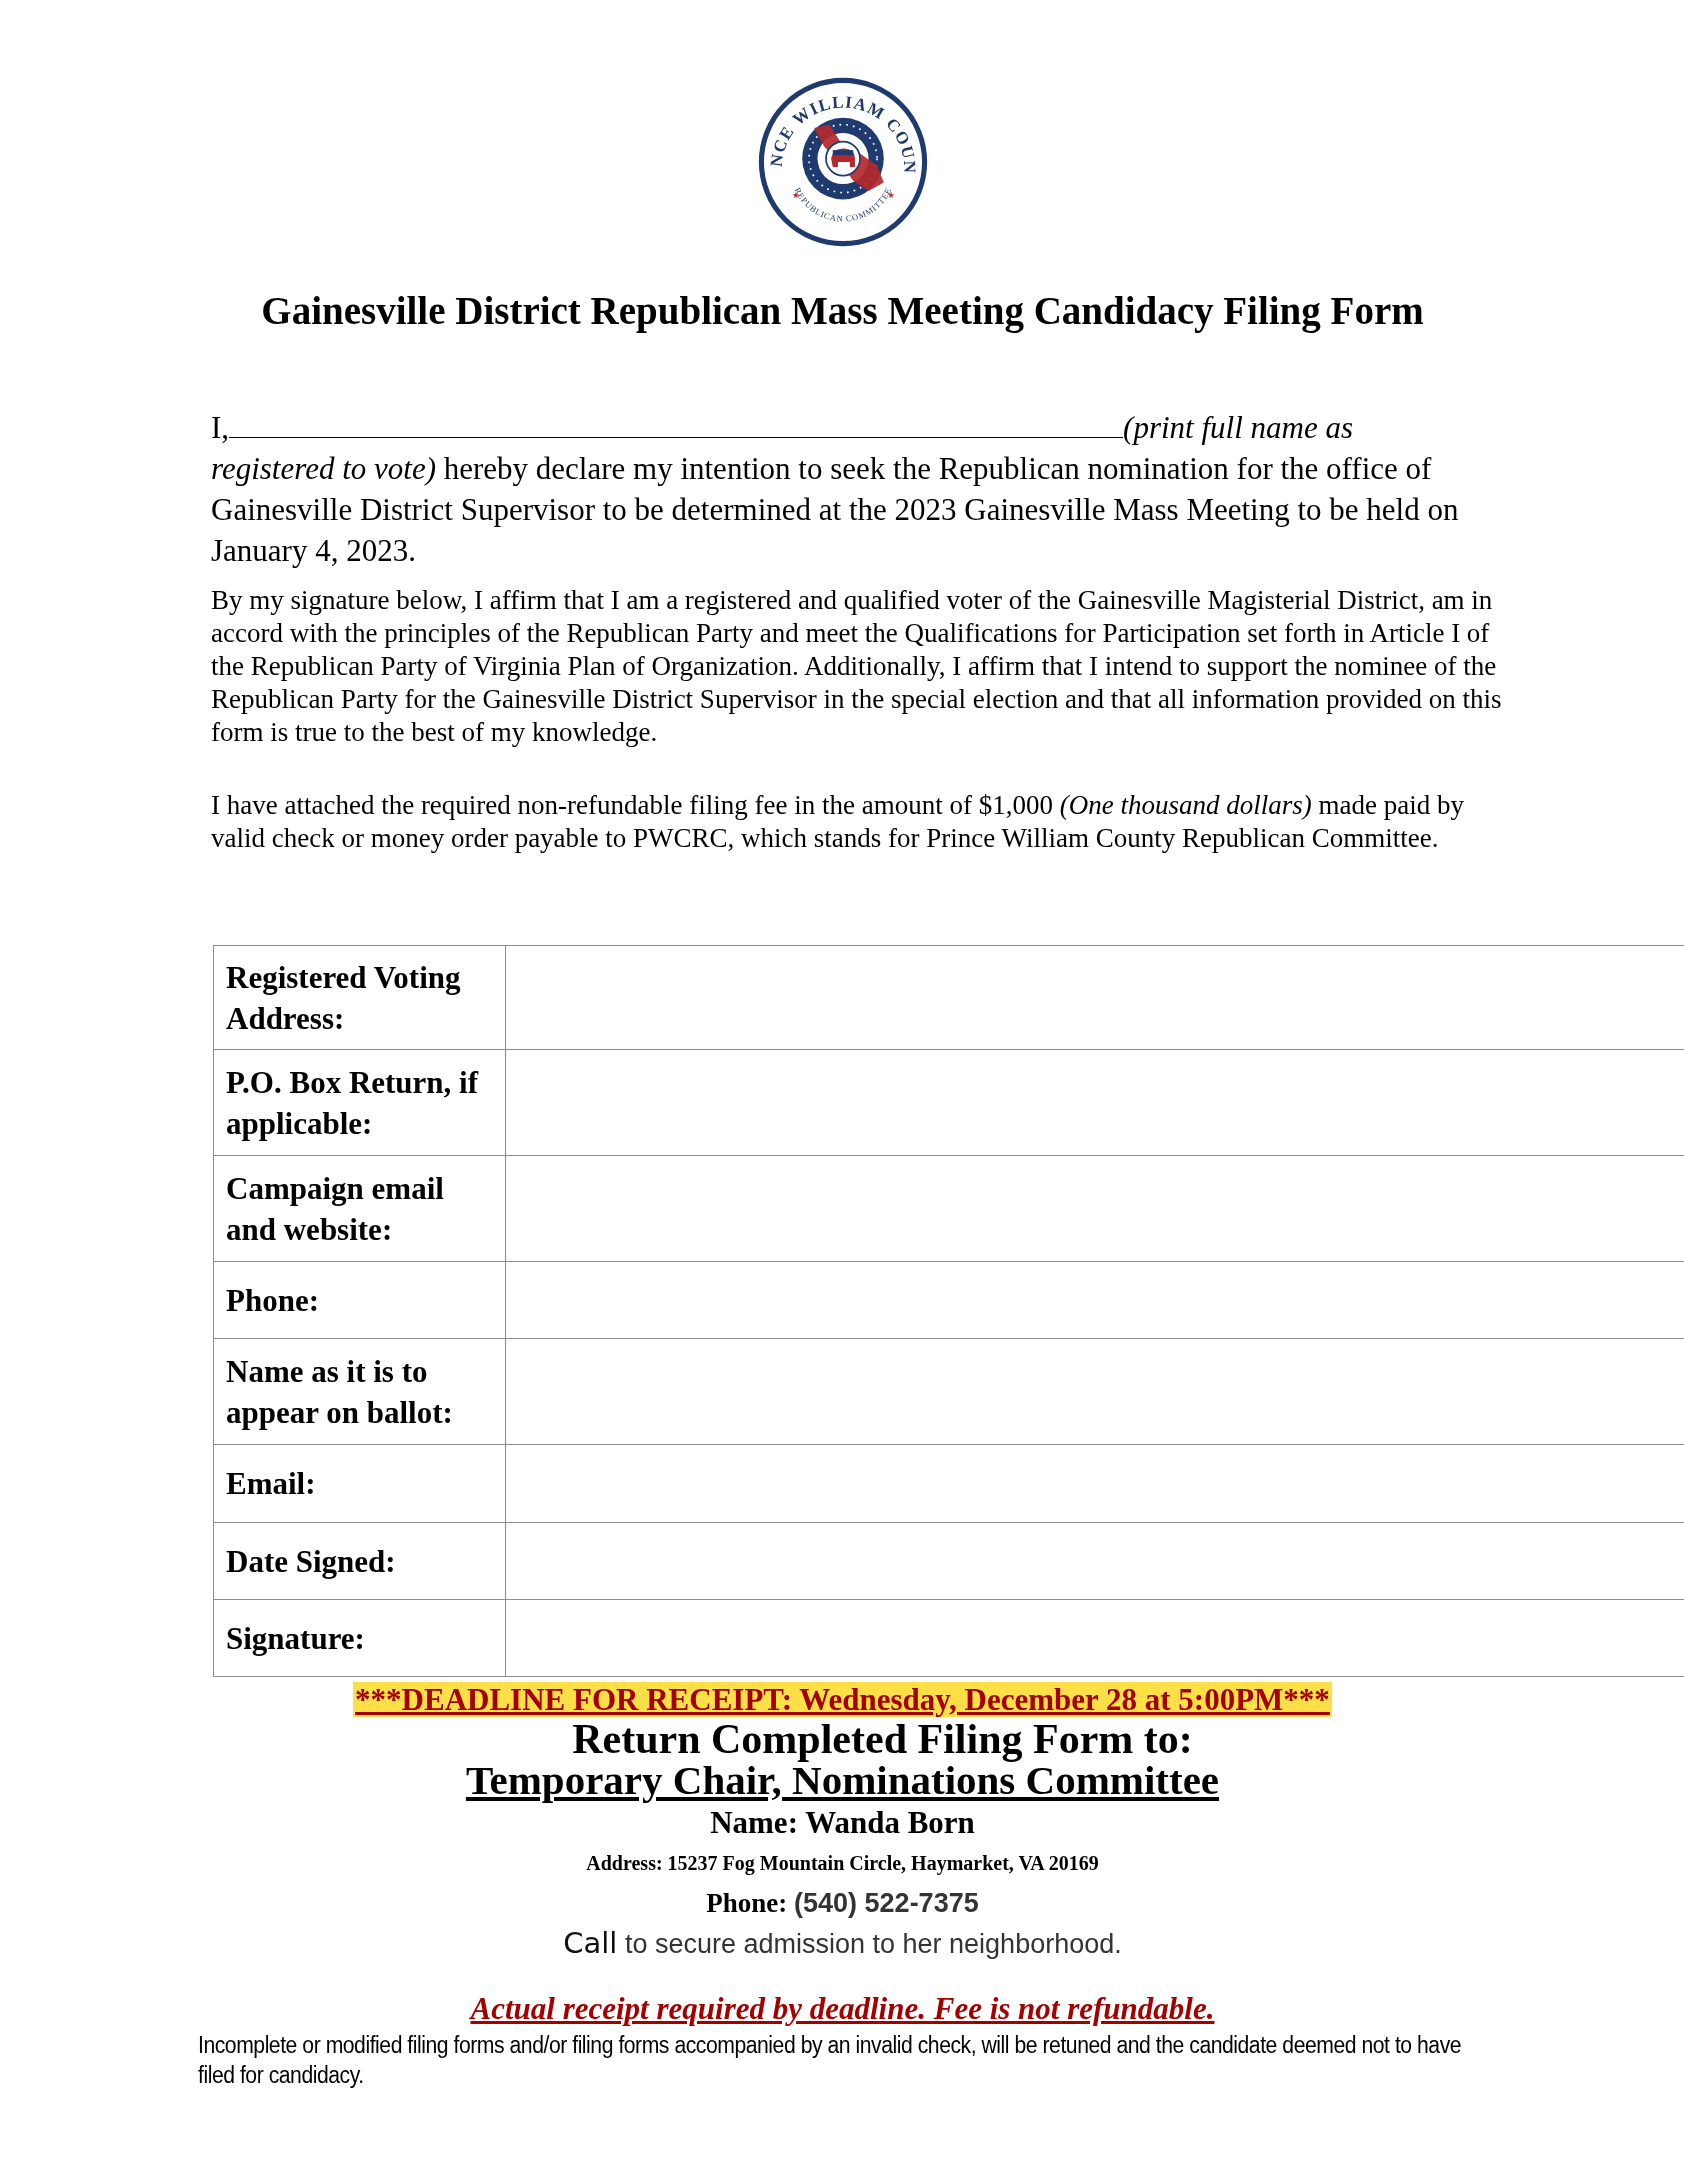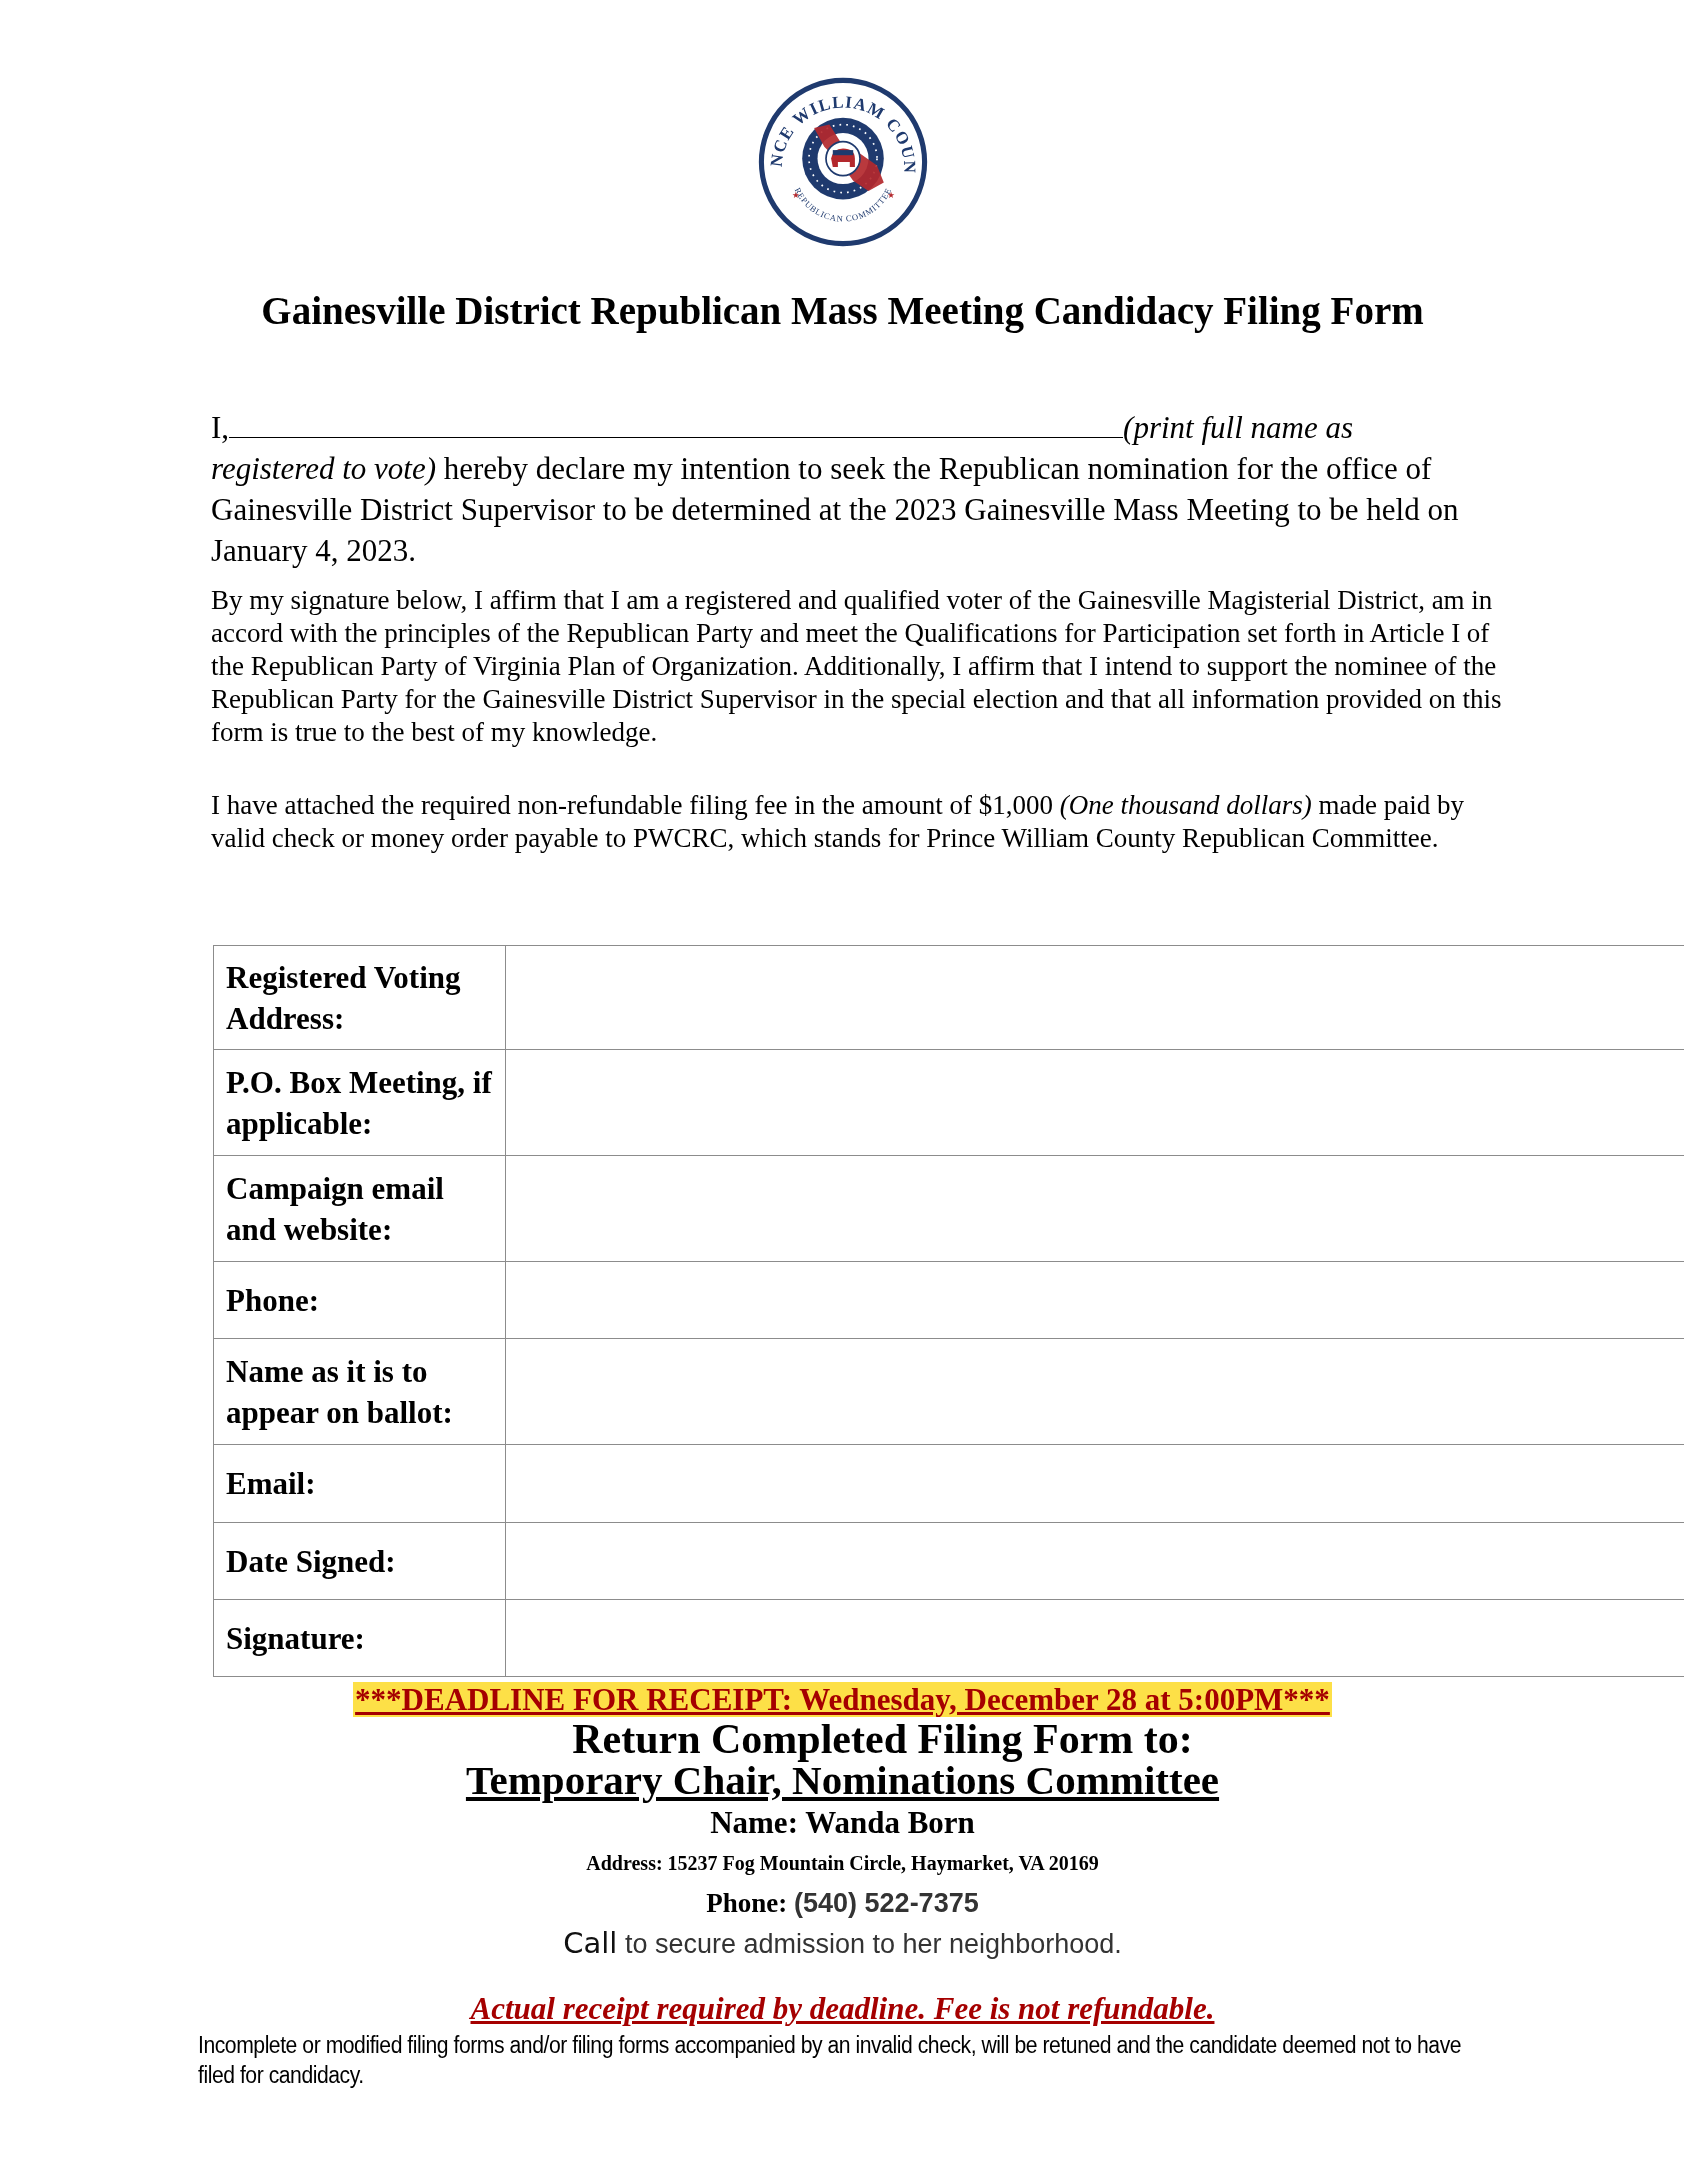--- a/index.html
+++ b/index.html
@@ -60,21 +60,21 @@
   <span>I have attached the required non-refundable filing fee in the amount of $1,000 </span><i>(One thousand dollars)</i><span> made paid by valid check or money order payable to PWCRC, which stands for Prince William County Republican Committee.</span>
 </div>
 
 <table class="form">
   <tbody id="form-body">
       <tr style="height: 104px;">
         <td class="lbl">Registered Voting Address:</td>
         <td class="val"></td>
       </tr>
       <tr style="height: 106px;">
-        <td class="lbl">P.O. Box Meeting, if applicable:</td>
+        <td class="lbl">P.O. Box Return, if applicable:</td>
         <td class="val"></td>
       </tr>
       <tr style="height: 106px;">
         <td class="lbl">Campaign email and website:</td>
         <td class="val"></td>
       </tr>
       <tr style="height: 77px;">
         <td class="lbl">Phone:</td>
         <td class="val"></td>
       </tr>

